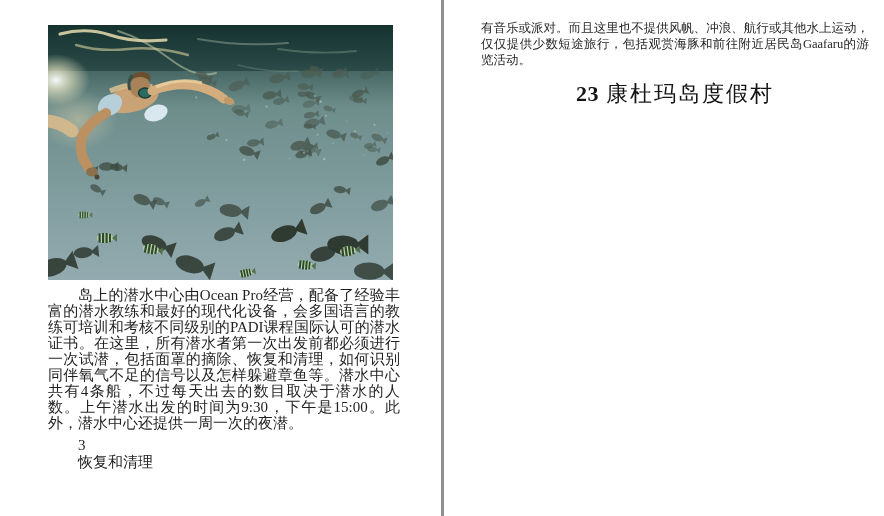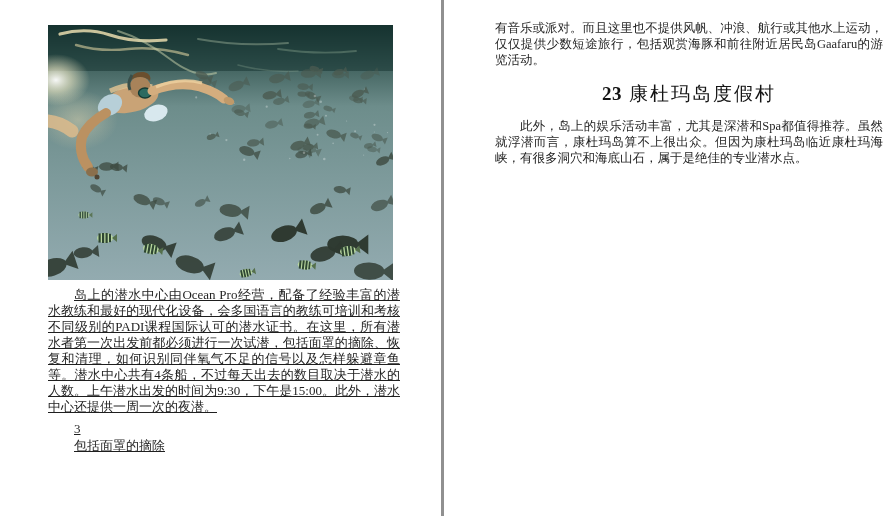--- a/index.html
+++ b/index.html
@@ -29,44 +29,43 @@
     background: #6d8d8b;
   }
   .photo-frame svg { display: block; }
 
   .left-col p, .right-col p {
     margin: 0;
     text-align: justify;
     text-justify: inter-ideograph;
   }
   .left-col p {
-    font-size: 13px;
+    font-size: 15px;
     line-height: 16px;
-    text-decoration: underline;
   }
   .indent { text-indent: 2em; }
   .footnote-line { margin-top: 6px !important; }
   .subhead-line { margin-top: 1px !important; }
   .body-para { margin-top: 1px !important; }
 
   
   .right-col {
-    position: absolute; left: 495px; top: 20px; width: 388px;
+    position: absolute; left: 481px; top: 20px; width: 388px;
   }
   .right-col p {
     font-size: 12.5px;
     line-height: 16px;
   }
   .right-col p + p { margin-top: 4px; }
 
   .chapter-heading {
     margin: 14px 0 12px 0;
     text-align: center;
     font-weight: normal;
-    font-size: 19px;
+    font-size: 22px;
     line-height: 24px;
     color: #141414;
   }
   .chapter-number { font-weight: bold; margin-right: 7px; letter-spacing: 0.5px; }
   .chapter-title { letter-spacing: 2px; }
 
   .chapter-subtitle {
     font-style: italic;
     font-size: 12.5px;
     line-height: 16px;
@@ -237,28 +236,27 @@
           <use href="#striped-fish-shape" transform="translate(300,226) rotate(-8)"></use>
           <use href="#striped-fish-shape" transform="translate(257,240) rotate(6) scale(0.9)"></use>
           <use href="#striped-fish-shape" transform="translate(36,190) scale(0.7)" opacity="0.85"></use>
           <use href="#striped-fish-shape" transform="translate(198,248) rotate(-12) scale(0.8)"></use>
         </g>
       </svg>
     </figure>
 
     <p class="indent">岛上的潜水中心由Ocean Pro经营，配备了经验丰富的潜水教练和最好的现代化设备，会多国语言的教练可培训和考核不同级别的PADI课程国际认可的潜水证书。在这里，所有潜水者第一次出发前都必须进行一次试潜，包括面罩的摘除、恢复和清理，如何识别同伴氧气不足的信号以及怎样躲避章鱼等。潜水中心共有4条船，不过每天出去的数目取决于潜水的人数。上午潜水出发的时间为9:30，下午是15:00。此外，潜水中心还提供一周一次的夜潜。</p>
     <p class="indent footnote-line">3</p>
-    <p class="indent subhead-line">包括面罩的摘除</p>
+    <p class="indent subhead-line">恢复和清理</p>
   </div>
 
   <div class="gutter-divider"></div>
 
   <div class="right-col">
     <p>有音乐或派对。而且这里也不提供风帆、冲浪、航行或其他水上运动，仅仅提供少数短途旅行，包括观赏海豚和前往附近居民岛Gaafaru的游览活动。</p>
 
     <h2 class="chapter-heading">
       <span class="chapter-number">23</span><span class="chapter-title">康杜玛岛度假村</span>
     </h2>
 
-    <p class="indent">此外，岛上的娱乐活动丰富，尤其是深潜和Spa都值得推荐。虽然就浮潜而言，康杜玛岛算不上很出众。但因为康杜玛岛临近康杜玛海峡，有很多洞穴和海底山石，属于是绝佳的专业潜水点。</p>
   </div>
 
 </div>
 
 </body></html>

